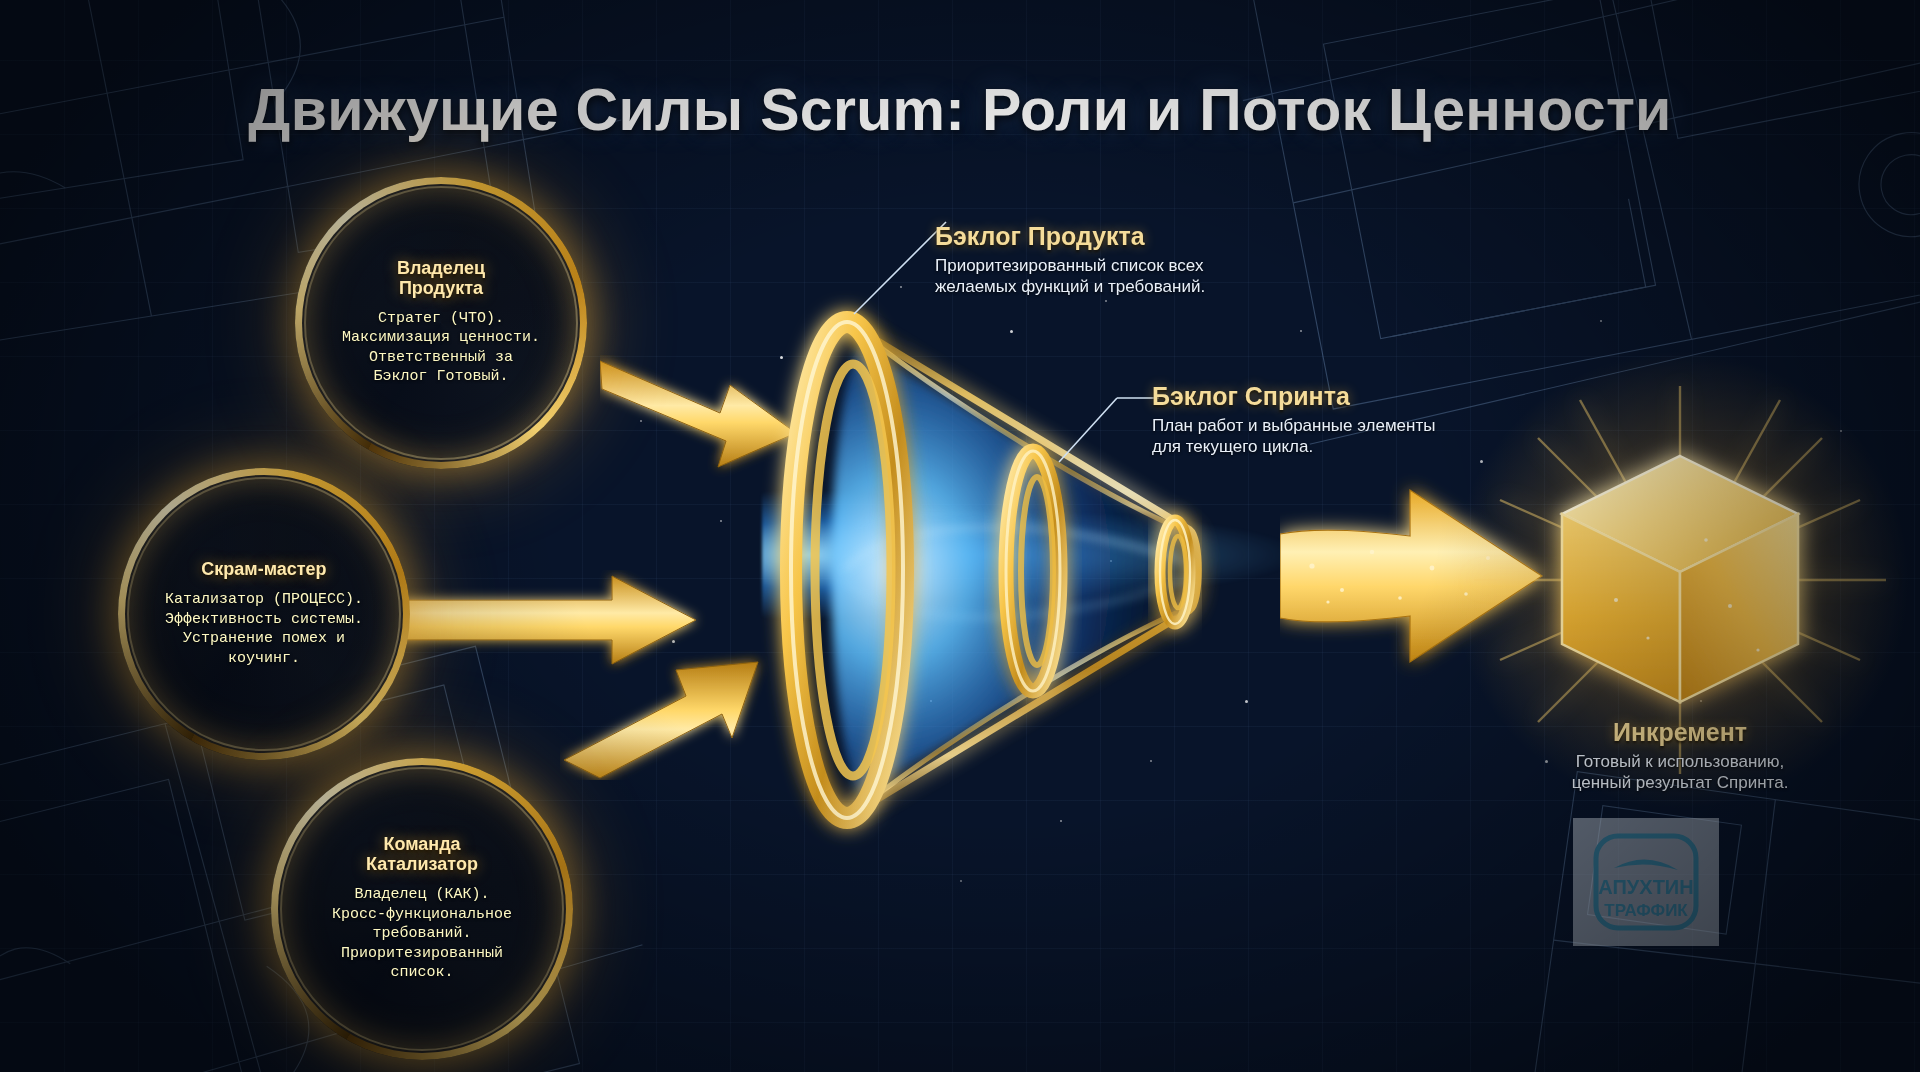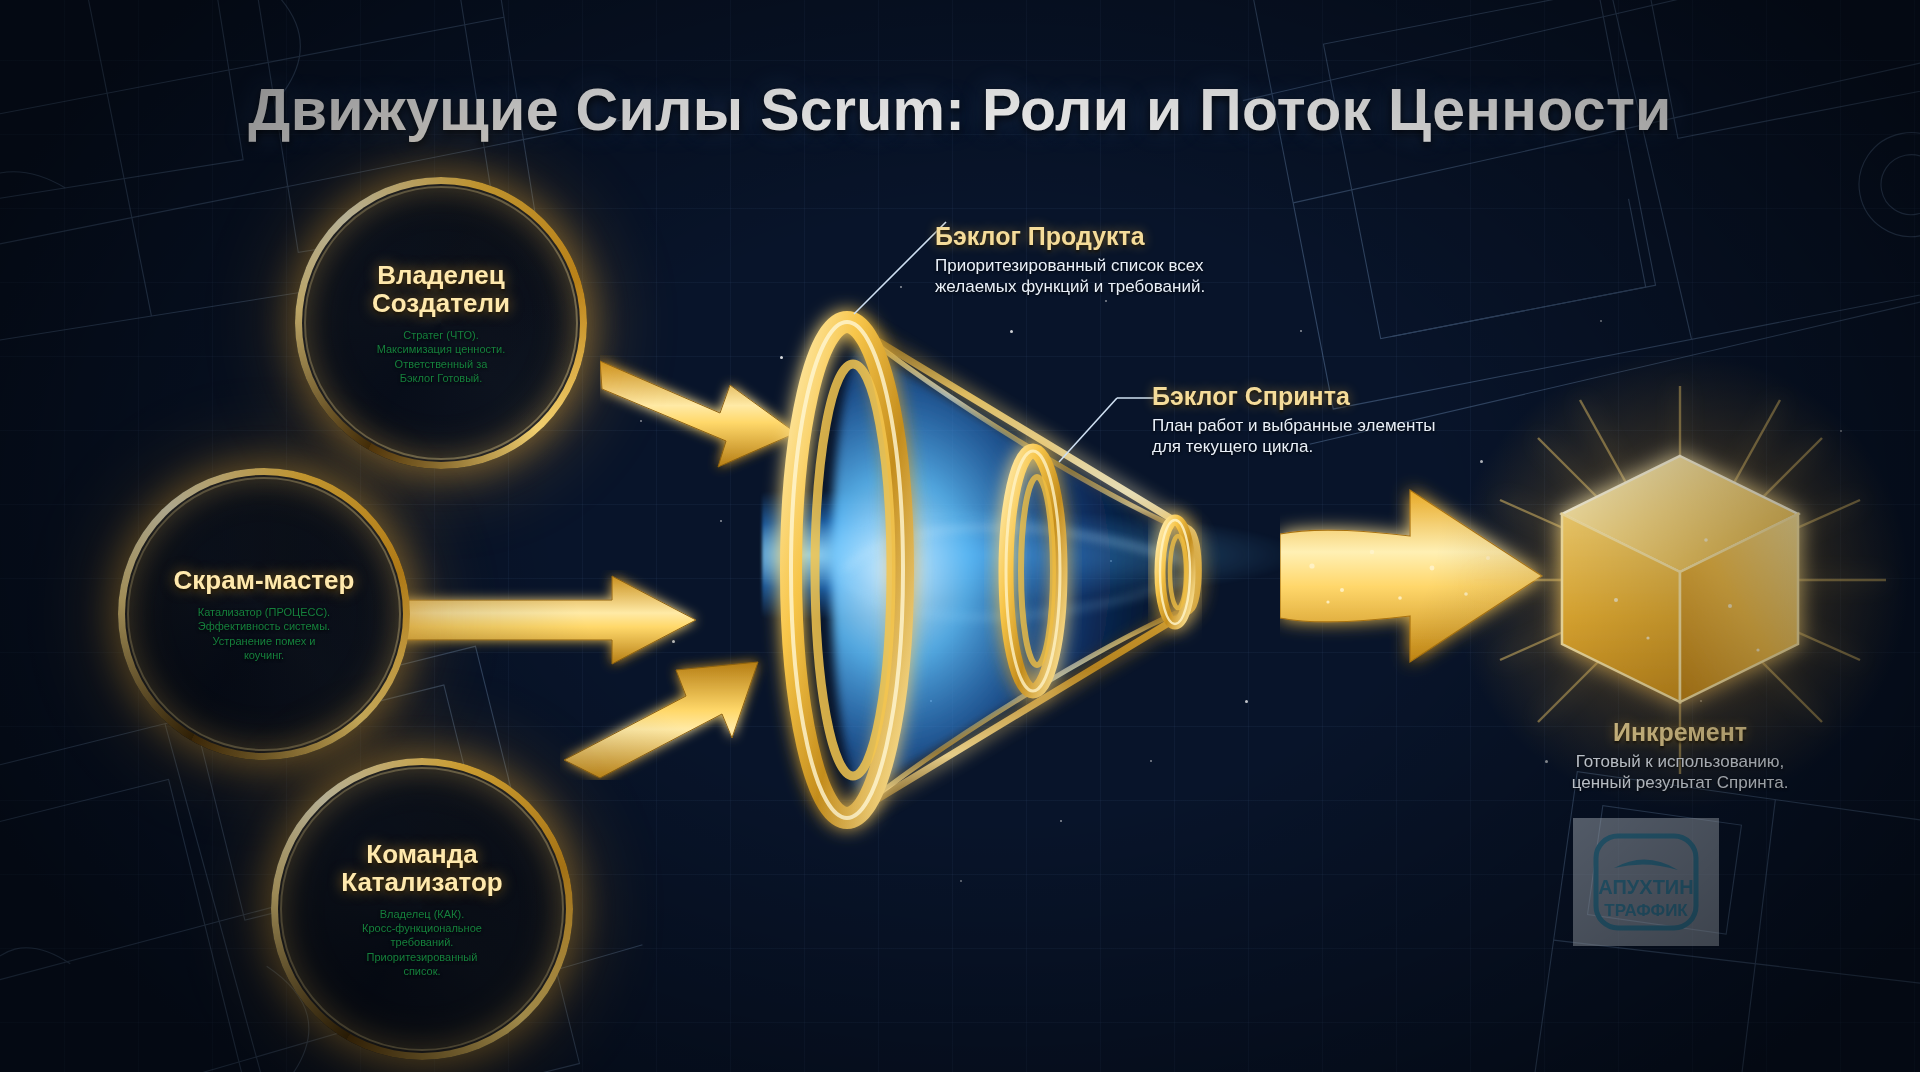--- a/index.html
+++ b/index.html
@@ -77,29 +77,30 @@
       0 0 80px 18px rgba(255,170,40,.20),
       inset 0 0 40px 6px rgba(255,190,70,.17);
   }
   .ring-inner{
     position:absolute;inset:9px;border-radius:50%;
     border:2px solid rgba(255,228,150,.40);
     box-shadow:inset 0 0 26px rgba(255,200,90,.18);
   }
   .role-body{position:relative;z-index:3;padding:0 26px;}
   .role-title{
-    font-size:26px;font-weight:bold;line-height:1.08;
+    font-size:18px;font-weight:bold;line-height:1.08;
     color:#ffe9ad;
     text-shadow:0 0 14px rgba(255,180,40,.55),0 2px 3px rgba(0,0,0,.85);
     margin-bottom:11px;
   }
   .role-desc{
-    font-size:11px;line-height:1.3;
-    color:#15803d;
+    font-size:15px;line-height:1.3;
+    color:#fef9c3;
     text-shadow:0 1px 3px rgba(0,0,0,.9);
+    font-family:Liberation Mono, monospace;
   }
 
   #role-po  {left:295px; top:177px;  width:292px;height:292px;}
   #role-sm  {left:118px; top:468px;  width:292px;height:292px;}
   #role-team{left:271px; top:758px;  width:302px;height:302px;}
 
   
   .arrow{position:absolute;pointer-events:none;}
 
   
@@ -379,21 +380,21 @@
     <div class="anno-desc">План работ и выбранные элементы</div>
     <div class="anno-desc">для текущего цикла.</div>
   </div>
 
   <div class="role" id="role-po">
     <div class="ring-outer"></div>
     <div class="ring-inner"></div>
     <div class="role-body">
       <div class="role-title">
         <div>Владелец</div>
-        <div>Создатели</div>
+        <div>Продукта</div>
       </div>
       <div class="role-desc">
         <div>Стратег (ЧТО).</div>
         <div>Максимизация ценности.</div>
         <div>Ответственный за</div>
         <div>Бэклог Готовый.</div>
       </div>
     </div>
   </div>
 

